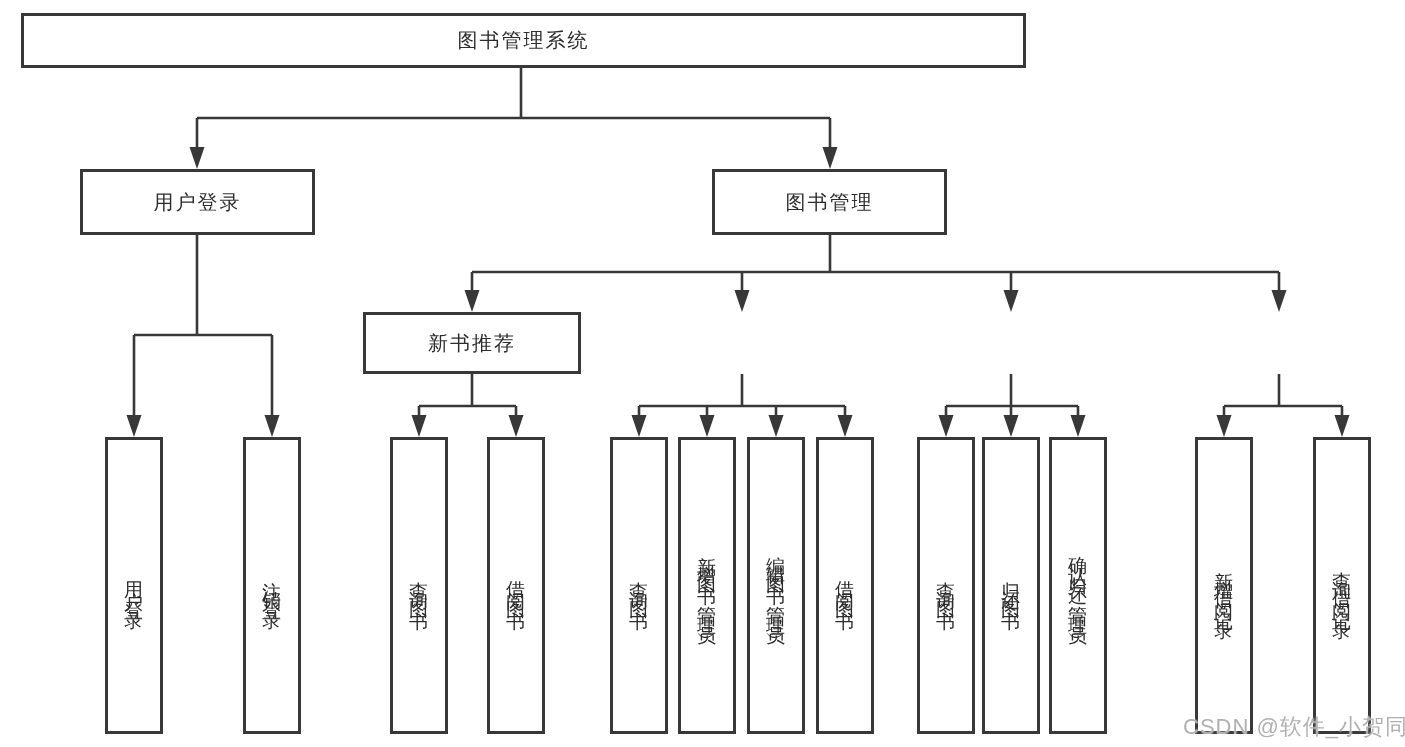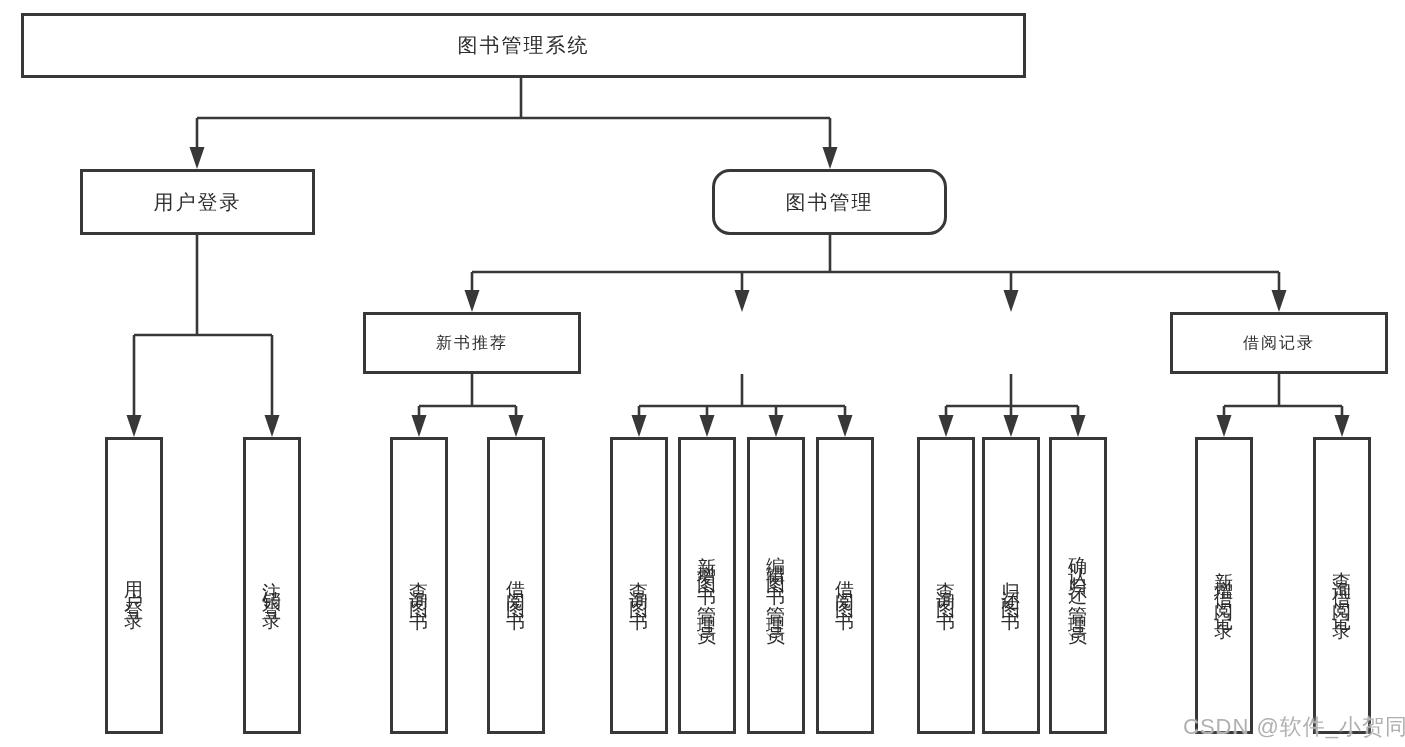--- a/index.html
+++ b/index.html
@@ -8,23 +8,23 @@
     font-family:"Liberation Sans","DejaVu Sans",sans-serif;
   }
   .stage svg{position:absolute;left:0;top:0;pointer-events:none;}
   .ln{fill:none;stroke:#383838;stroke-width:2.6;}
   .ar{fill:#383838;stroke:none;}
   .hbox{
     position:absolute;box-sizing:border-box;border:3px solid #383838;background:#ffffff;
     display:flex;align-items:center;justify-content:center;
     font-size:20px;letter-spacing:2px;color:#2d2d2d;z-index:2;
   }
-  .root{left:21px;top:13px;width:1005px;height:65px;}
+  .root{left:21px;top:13px;width:1005px;height:55px;}
   .lvl1{top:169px;width:235px;height:66px;}
-  .lvl2{top:312px;width:218px;height:62px;font-size:16px;}
+  .lvl2{top:312px;width:218px;height:62px;font-size:20px;}
   .leaf{
     position:absolute;top:437px;width:58px;height:297px;box-sizing:border-box;
     border:3px solid #383838;background:#ffffff;
     display:flex;align-items:center;justify-content:center;z-index:2;
   }
   .leaf span{
     writing-mode:vertical-rl;text-orientation:mixed;white-space:nowrap;
     font-size:19px;letter-spacing:10px;color:#2d2d2d;line-height:1;
   }
   .watermark{
@@ -43,29 +43,26 @@
     <path class="ar" d="M189.5 147 L204.5 147 L197 169 Z M822.5 147 L837.5 147 L830 169 Z M126.5 415 L141.5 415 L134 437 Z M264.5 415 L279.5 415 L272 437 Z M464.5 290 L479.5 290 L472 312 Z M734.5 290 L749.5 290 L742 312 Z M1003.5 290 L1018.5 290 L1011 312 Z M1271.5 290 L1286.5 290 L1279 312 Z M411.5 415 L426.5 415 L419 437 Z M508.5 415 L523.5 415 L516 437 Z M631.5 415 L646.5 415 L639 437 Z M699.5 415 L714.5 415 L707 437 Z M768.5 415 L783.5 415 L776 437 Z M837.5 415 L852.5 415 L845 437 Z M938.5 415 L953.5 415 L946 437 Z M1003.5 415 L1018.5 415 L1011 437 Z M1070.5 415 L1085.5 415 L1078 437 Z M1216.5 415 L1231.5 415 L1224 437 Z M1334.5 415 L1349.5 415 L1342 437 Z"></path>
   </svg>
 
   <div class="hbox root">
     <span>图书管理系统</span>
   </div>
 
   <div class="hbox lvl1" style="left:80px;">
     <span>用户登录</span>
   </div>
-  <div class="hbox lvl1" style="left:712px;border-radius:18px;">
+  <div class="hbox lvl1" style="left:712px;">
     <span>图书管理</span>
   </div>
 
   <div class="hbox lvl2" style="left:363px;">
     <span>新书推荐</span>
-  </div>
-  <div class="hbox lvl2" style="left:1170px;">
-    <span>借阅记录</span>
   </div>
 
   <div class="leaf" style="left:105px;">
     <span>用户登录</span>
   </div>
   <div class="leaf" style="left:243px;">
     <span>注销登录</span>
   </div>
 
   <div class="leaf" style="left:390px;">

